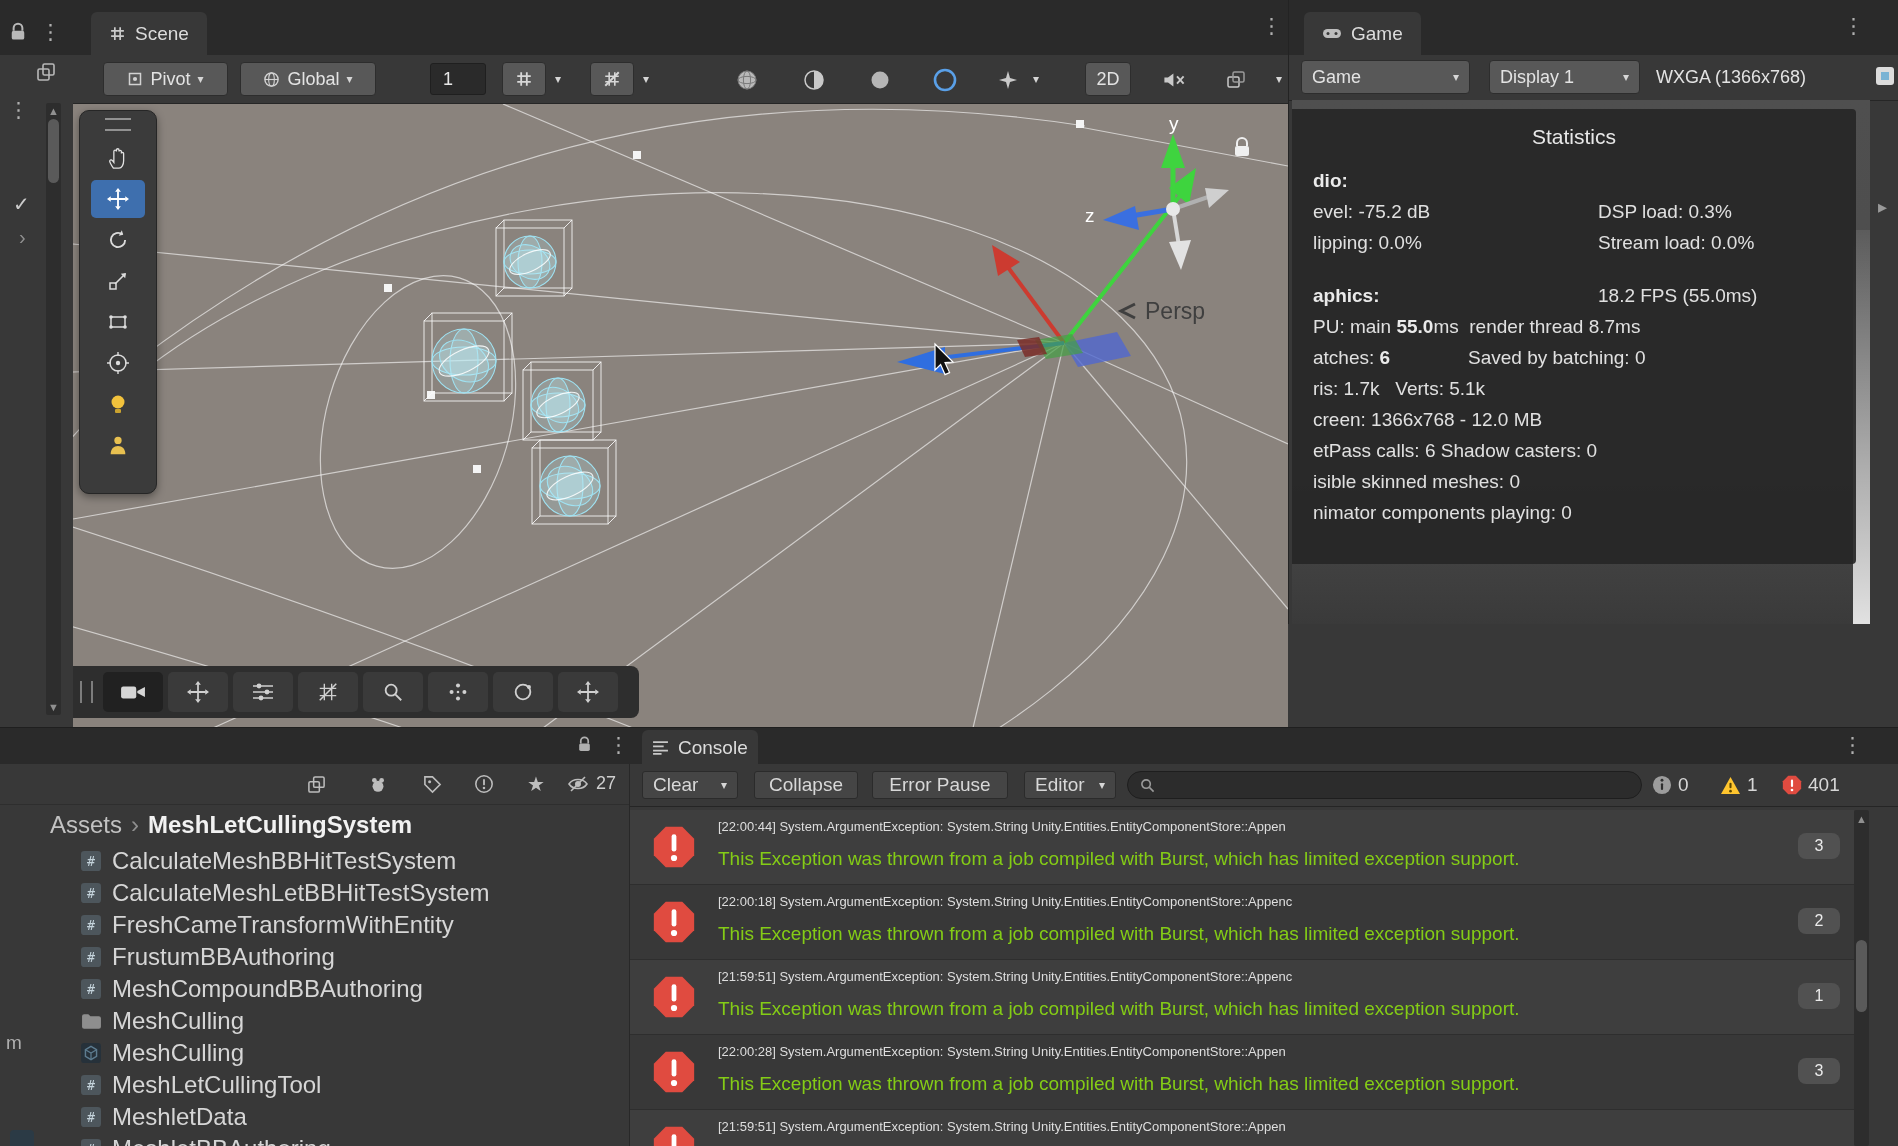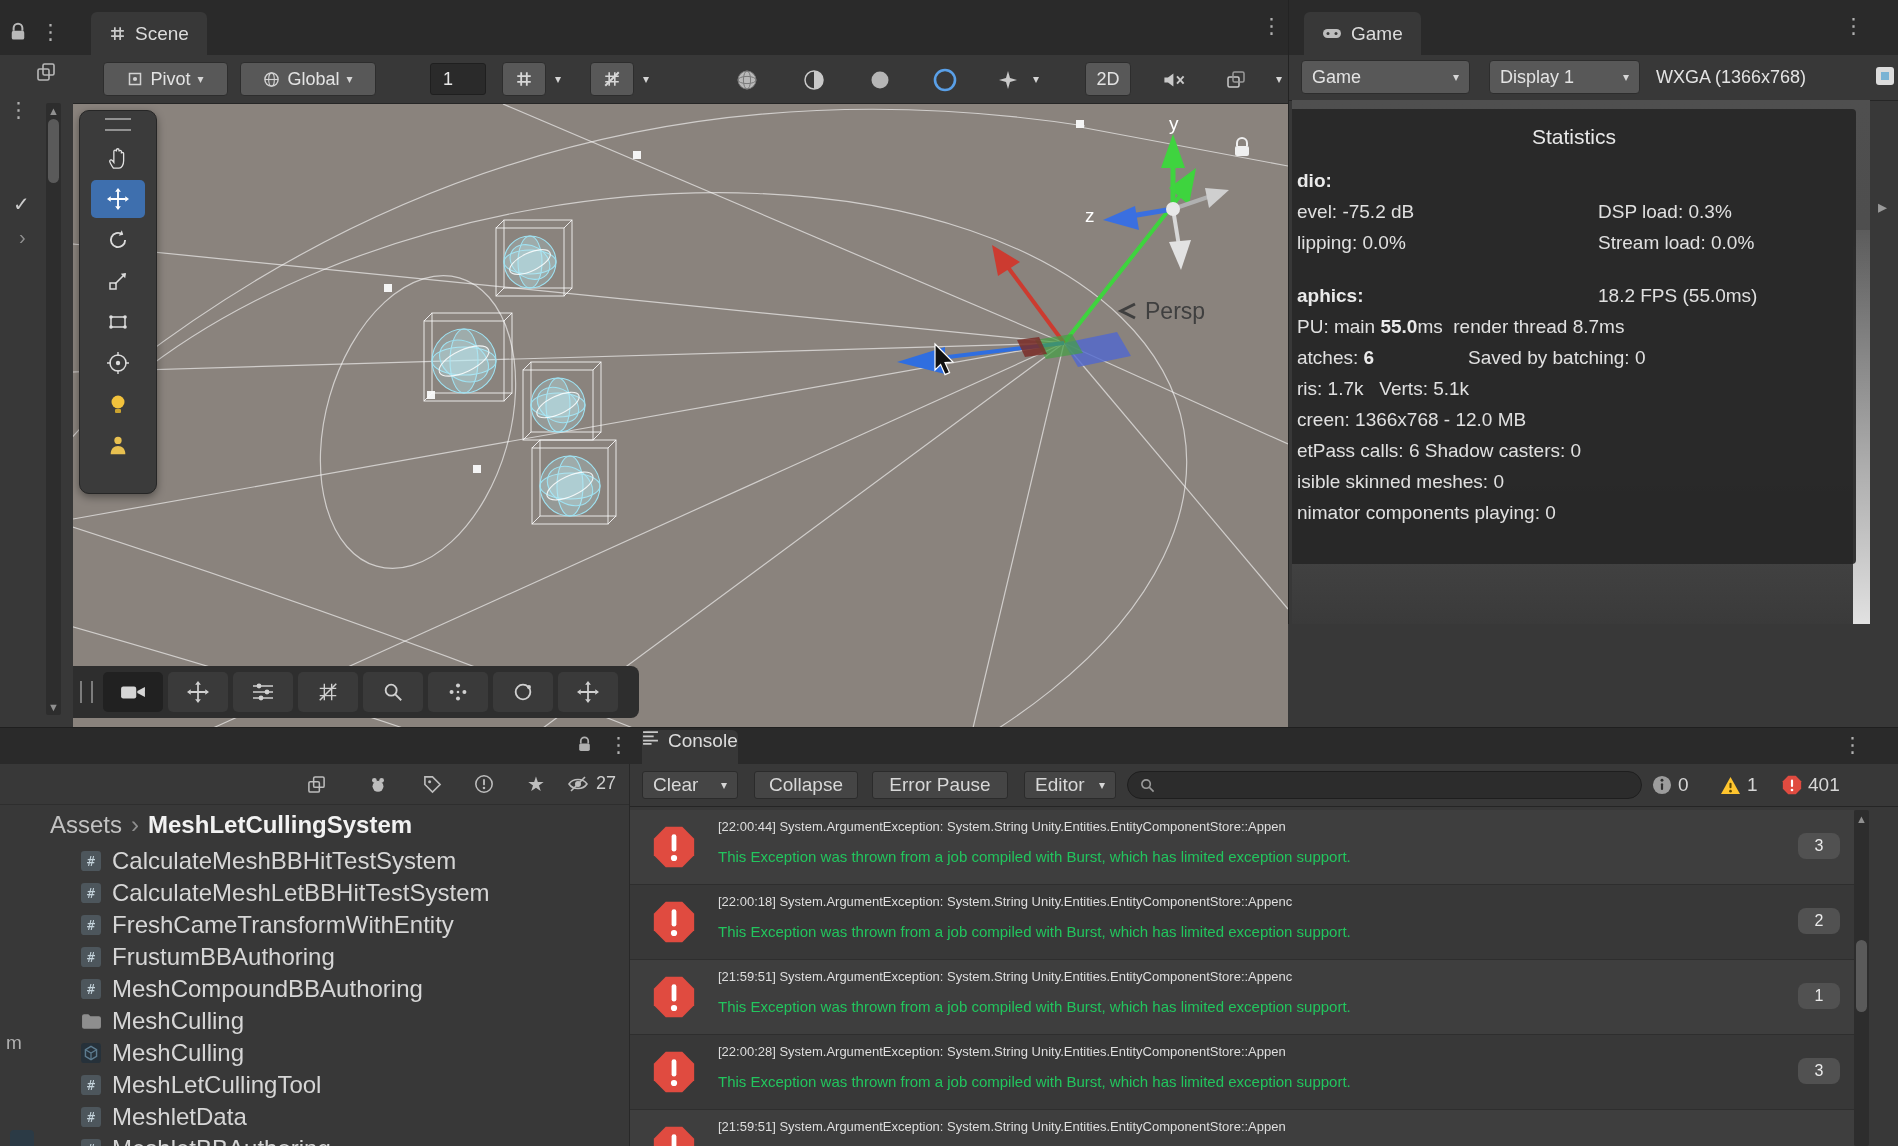--- a/index.html
+++ b/index.html
@@ -37,29 +37,29 @@
   .vt-btn{width:60px;height:40px;background:#3a3a3a;border:none;border-radius:5px;display:flex;align-items:center;justify-content:center;padding:0;}
   .vt-btn.active{background:#212121;}
   
   .game-view{position:absolute;left:3px;top:100px;width:578px;height:524px;
              background:linear-gradient(#4f4f4f,#4c4c4c 70%,#3a3a3a);}
   .glow{position:absolute;right:0;top:130px;width:17px;height:394px;
         background:linear-gradient(to bottom,rgba(255,255,255,.08),rgba(255,255,255,.85));}
   .stats{position:absolute;left:0;top:9px;width:564px;height:455px;background:rgba(38,38,38,.92);
          border-radius:0 4px 4px 0;box-sizing:border-box;padding-top:10px;}
   .stats-title{text-align:center;font-size:21px;color:#e8e8e8;height:46px;line-height:36px;}
-  .srow{position:relative;height:31px;line-height:31px;padding-left:5px;font-size:19px;color:#e0e0e0;white-space:pre;}
+  .srow{position:relative;height:31px;line-height:31px;padding-left:21px;font-size:19px;color:#e0e0e0;white-space:pre;}
   .srow b{font-weight:bold;color:#eaeaea;}
   .sc306{position:absolute;left:306px;}
   .sc176{position:absolute;left:176px;}
   .gap{margin-top:22px;}
   
   .bottom-strip{position:absolute;left:0;top:727px;width:1898px;height:37px;background:#2a2a2a;border-top:1px solid #1f1f1f;box-sizing:border-box;}
   .btab{position:absolute;top:2px;height:35px;border-radius:6px 6px 0 0;background:#383838;display:flex;
-        align-items:flex-start;gap:9px;padding:0 0;font-size:19px;color:#dcdcdc;}
+        align-items:center;gap:9px;padding:0 10px;font-size:19px;color:#dcdcdc;}
   
   .project{position:absolute;left:0;top:764px;width:630px;height:382px;background:#383838;border-right:1px solid #282828;box-sizing:border-box;overflow:hidden;}
   .proj-toolbar{position:relative;height:40px;border-bottom:1px solid #2e2e2e;}
   .pt-btn{position:absolute;top:5px;width:32px;height:30px;background:transparent;border:none;display:flex;align-items:center;justify-content:center;color:#bdbdbd;padding:0;}
   .breadcrumb{height:40px;display:flex;align-items:center;padding-left:50px;gap:9px;font-size:24px;}
   .bc-root{color:#c2c2c2;}
   .bc-sep{color:#8f8f8f;}
   .bc-cur{color:#f2f2f2;font-weight:bold;}
   .frow{display:flex;align-items:center;height:32px;padding-left:80px;gap:10px;}
   .frow .flabel{font-size:24px;color:#d6d6d6;white-space:nowrap;}
@@ -72,21 +72,21 @@
   .search{position:absolute;left:497px;top:7px;width:515px;height:28px;background:#2c2c2c;border:1px solid #1e1e1e;
           border-radius:14px;display:flex;align-items:center;padding:0 12px;gap:8px;box-sizing:border-box;}
   .search input{flex:1;background:transparent;border:none;outline:none;color:#e0e0e0;font-size:17px;font-family:inherit;}
   .badge-btn{position:absolute;top:7px;height:28px;display:flex;align-items:center;gap:6px;background:transparent;
              border:none;color:#d6d6d6;font-size:19px;padding:0;}
   .con-list{position:absolute;left:0;top:46px;right:0;bottom:0;overflow:hidden;}
   .crow{position:absolute;left:0;width:1224px;height:75px;border-bottom:1px solid #2e2e2e;box-sizing:border-box;}
   .crow.odd{background:#3e3e3e;} .crow.even{background:#383838;}
   .cicon{position:absolute;left:22px;top:15px;width:44px;height:44px;}
   .l1{position:absolute;left:88px;top:9px;width:1072px;font-size:13px;color:#dedede;white-space:nowrap;overflow:hidden;}
-  .l2{position:absolute;left:88px;top:38px;width:1072px;font-size:15px;color:#22c55e;white-space:nowrap;overflow:hidden;}
+  .l2{position:absolute;left:88px;top:38px;width:1072px;font-size:19px;color:#84cc16;white-space:nowrap;overflow:hidden;}
   .cbadge{position:absolute;left:1168px;top:23px;min-width:24px;padding:4px 9px;background:#515151;border-radius:8px;
           text-align:center;font-size:16px;color:#ebebeb;}
   .cbadge:empty{display:none;}
   .vscroll{position:absolute;width:15px;background:#2d2d2d;border-radius:2px;}
   .vthumb{position:absolute;left:2px;width:11px;background:#5a5a5a;border-radius:6px;}
   .sarrow{color:#909090;font-size:11px;text-align:center;display:block;width:100%;}
   svg{display:block;}
 </style>
 </head>
 <body>

